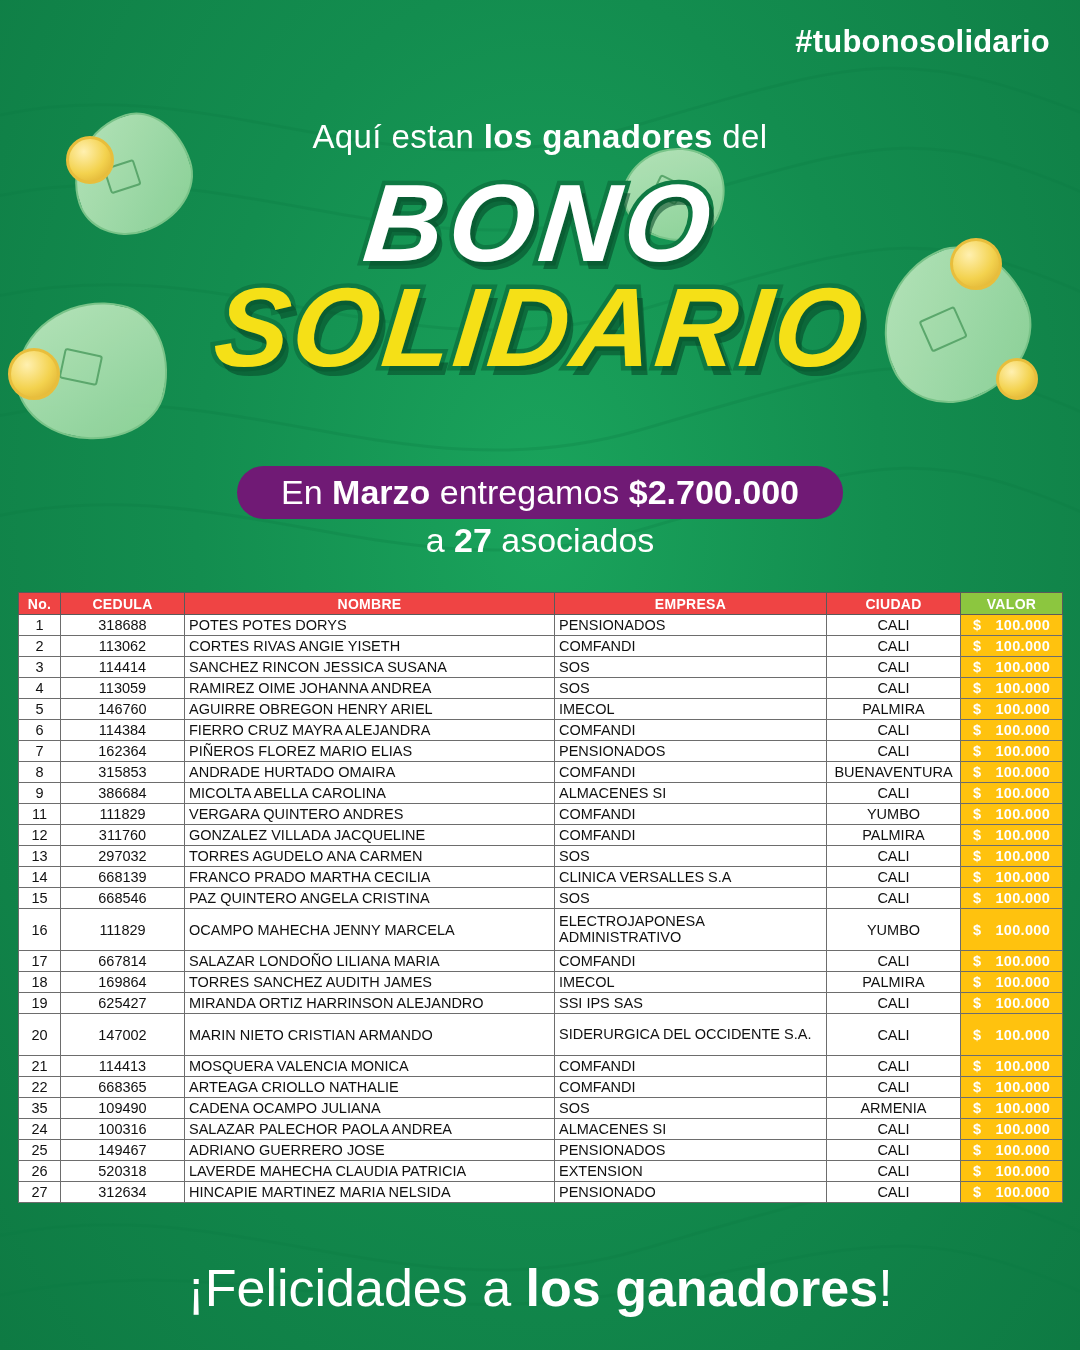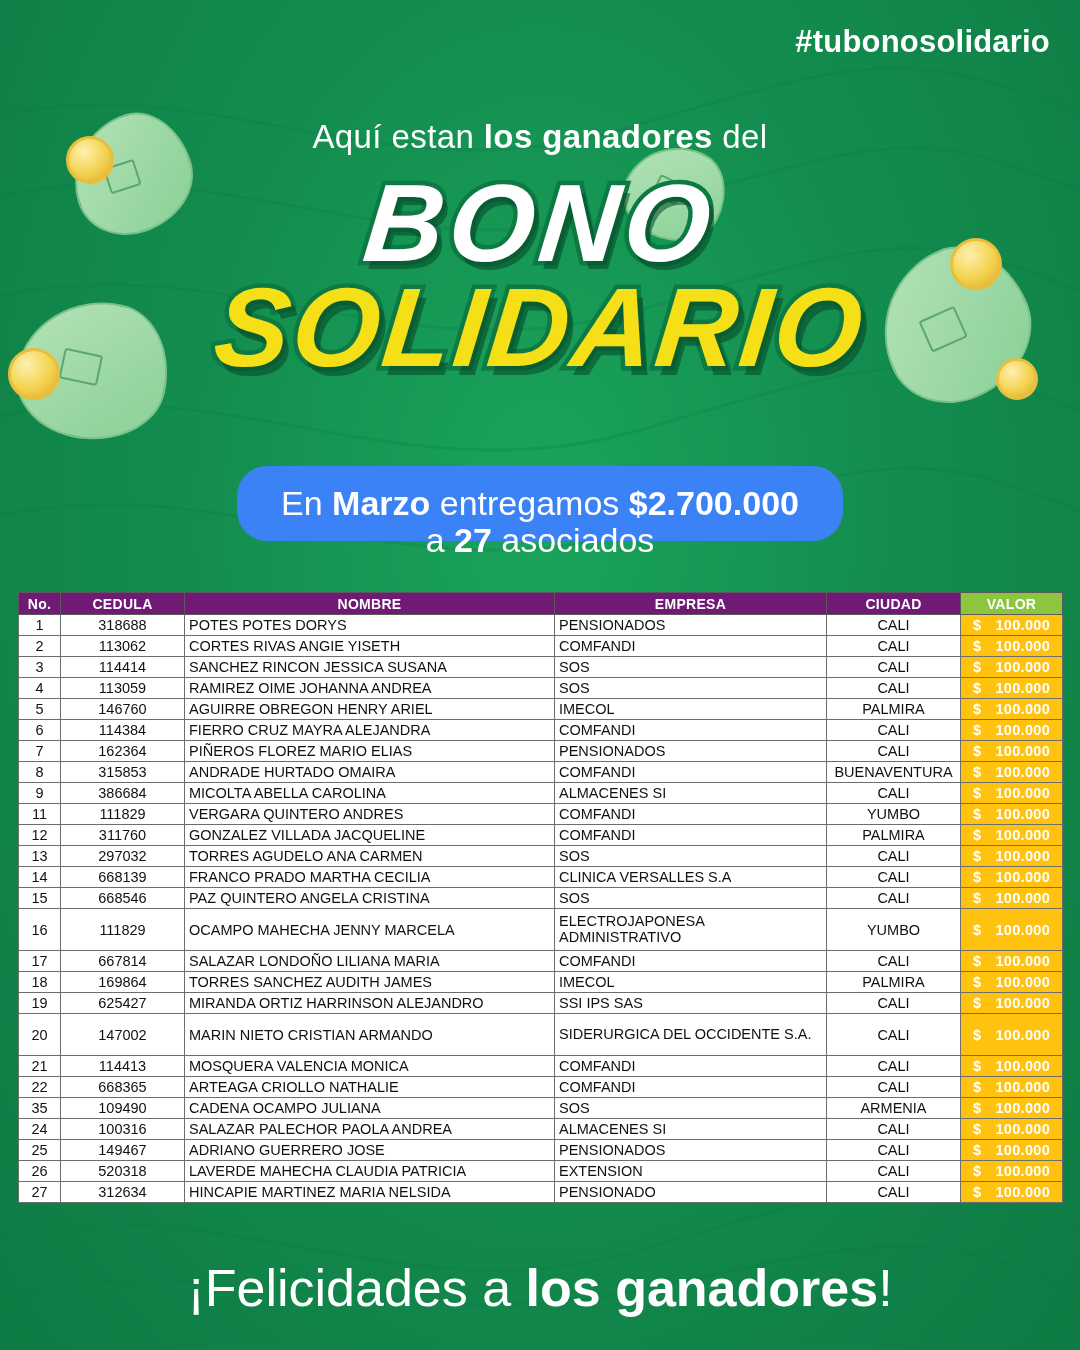--- a/index.html
+++ b/index.html
@@ -85,23 +85,23 @@
     text-shadow: 7px 9px 0 rgba(5,70,38,.55);
     transform: skewX(-6deg);
   }
 
   
   .ribbon {
     position: absolute;
     top: 466px;
     left: 50%;
     transform: translateX(-50%);
-    background: #3b82f6;
+    background: #701a75;
     border-radius: 30px;
-    padding: 18px 44px;
+    padding: 7px 44px;
     color: #ffffff;
     font-size: 34px;
     white-space: nowrap;
   }
   .ribbon b { font-weight: bold; }
   .subline {
     position: absolute;
     top: 521px;
     left: 0; right: 0;
     text-align: center;
@@ -117,21 +117,21 @@
     left: 18px;
     width: 1044px;
   }
   table {
     border-collapse: collapse;
     width: 100%;
     table-layout: fixed;
     background: #ffffff;
   }
   th {
-    background: #701a75;
+    background: #ef4444;
     color: #ffffff;
     font-size: 14px;
     font-weight: bold;
     height: 22px;
     border: 1px solid #5a5a5a;
     letter-spacing: .3px;
   }
   th.valor { background: #8CC63F; }
   td {
     border: 1px solid #6d6d6d;

